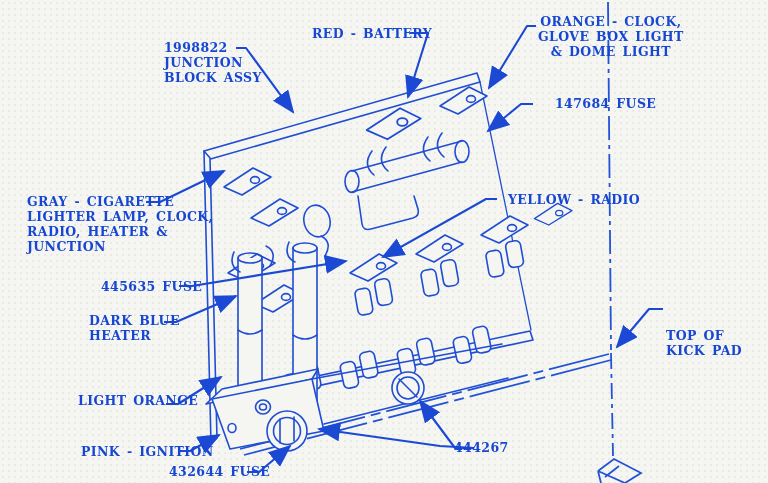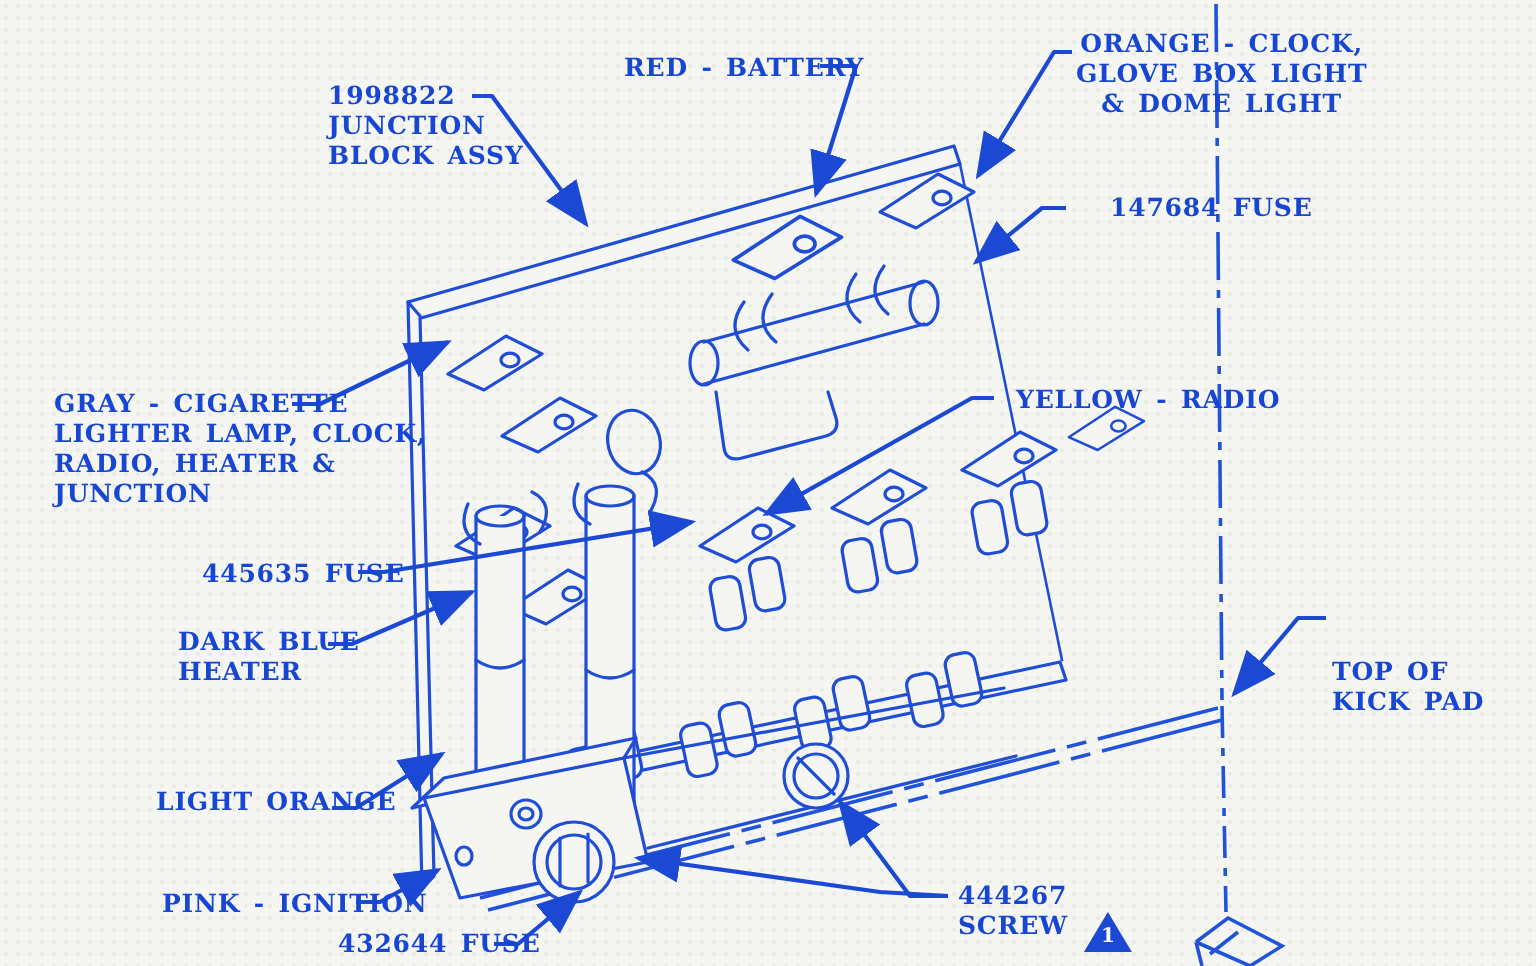--- a/index.html
+++ b/index.html
@@ -183,27 +183,22 @@
   </div>
 
   <div class="lbl" style="left:78px;top:393px;">
     <div>LIGHT ORANGE</div>
   </div>
 
   <div class="lbl" style="left:81px;top:444px;">PINK - IGNITION</div>
 
   <div class="lbl" style="left:169px;top:464px;text-align:right;">432644 FUSE</div>
 
-  <div class="lbl" style="left:479px;top:440px;">
+  <div class="lbl" style="left:454px;top:440px;text-align:right;">
     <div>444267</div>
-    <div>
-      <span>SCREW</span><span class="warn-tri">
-          <span class="warn-tri-num">1</span>
-        </span>
-    </div>
   </div>
 
   <div class="lbl" style="left:666px;top:301px;margin-top:27px;">
     <div>TOP OF</div>
     <div>KICK PAD</div>
   </div>
 
 </div>
 
 </body></html>

